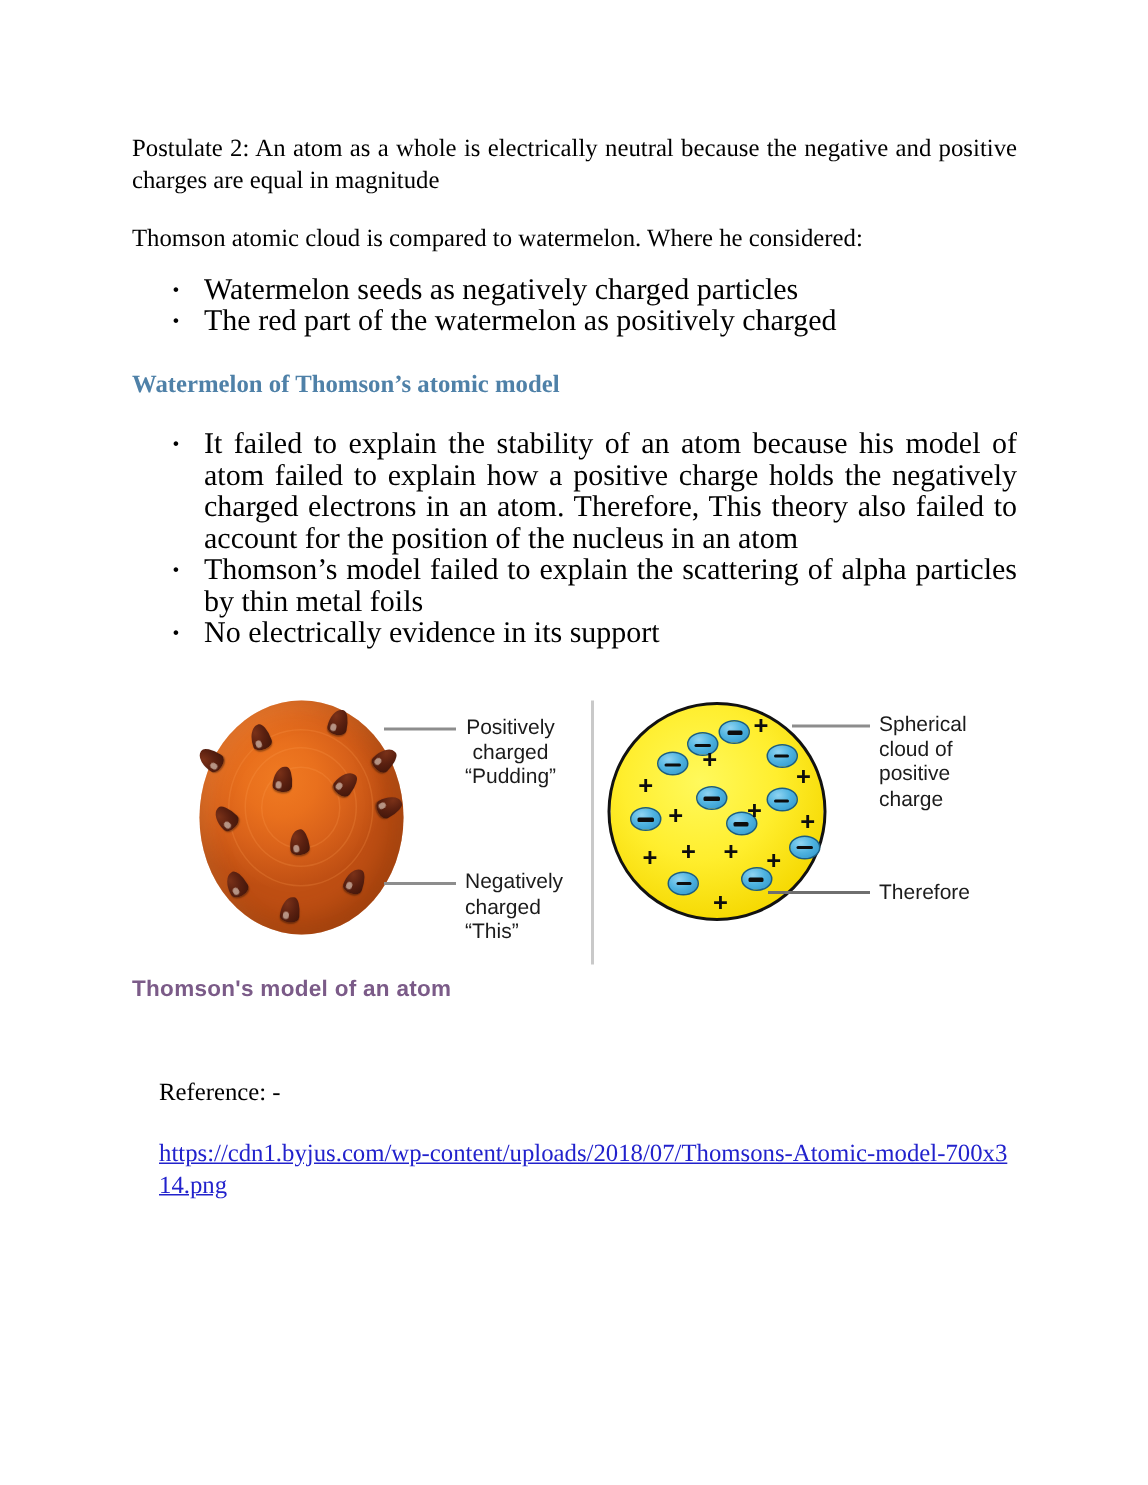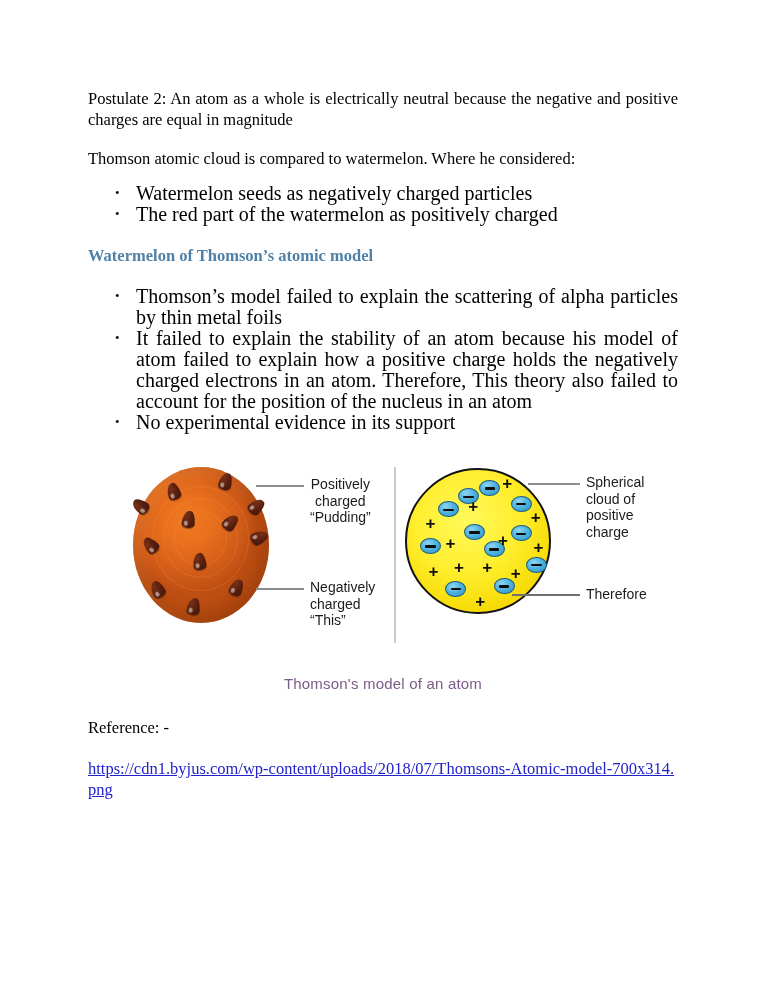--- a/index.html
+++ b/index.html
@@ -197,37 +197,35 @@
     font-weight: 700;
     line-height: 13px;
     text-align: center;
   }
 
   .caption {
     position: absolute;
     left: 0;
     top: 196px;
     width: 590px;
-    text-align: center;
     font-family: "Liberation Sans", "DejaVu Sans", sans-serif;
     font-size: 15px;
-    font-weight: 400;
+    font-weight: 700;
     color: #7b5b88;
     letter-spacing: 0.2px;
-    margin-top: 24px;
   }
 
   a.reflink {
     color: #2222cc;
     text-decoration: underline;
     font-size: 16.5px;
     line-height: 21px;
     word-break: break-all;
   }
-  .ref-block { font-size: 16.5px; line-height: 21px; }
+  .ref-block { font-size: 16.5px; line-height: 21px; margin-left: 18px; }
 </style>
 </head>
 <body>
 
 <div class="page">
   <div class="content">
 
     <p class="para">Postulate 2: An atom as a whole is electrically neutral because the negative and positive charges are equal in magnitude</p>
 
     <div class="gap-18"></div>
@@ -246,27 +244,27 @@
     </ul>
 
     <div class="gap-20"></div>
 
     <h2 class="section-heading">Watermelon of Thomson’s atomic model</h2>
 
     <div class="gap-20"></div>
 
     <ul class="bullets">
       <li>
+          <span class="li-text">It failed to explain the stability of an atom because his model of atom failed to explain how a positive charge holds the negatively charged electrons in an atom. Therefore, This theory also failed to account for the position of the nucleus in an atom</span>
+        </li>
+      <li>
           <span class="li-text">Thomson’s model failed to explain the scattering of alpha particles by thin metal foils</span>
         </li>
       <li>
-          <span class="li-text">It failed to explain the stability of an atom because his model of atom failed to explain how a positive charge holds the negatively charged electrons in an atom. Therefore, This theory also failed to account for the position of the nucleus in an atom</span>
-        </li>
-      <li>
-          <span class="li-text">No experimental evidence in its support</span>
+          <span class="li-text">No electrically evidence in its support</span>
         </li>
     </ul>
 
     <div class="figure-wrap">
 
       <div class="divider"></div>
 
       <div class="pudding-fig">
         <div class="pudding-sphere">
           <div class="pudding-ring" style="left:14%;top:12%;width:70%;height:66%;"></div>

